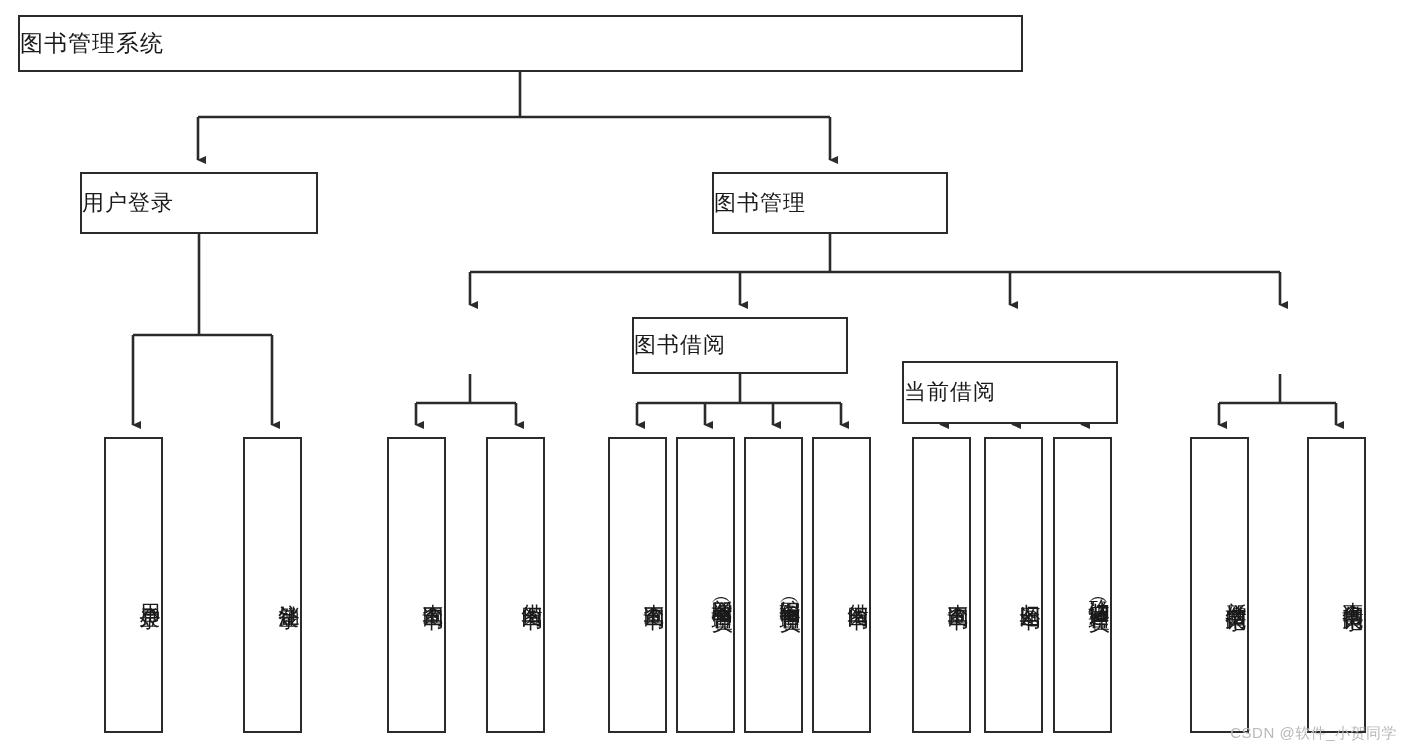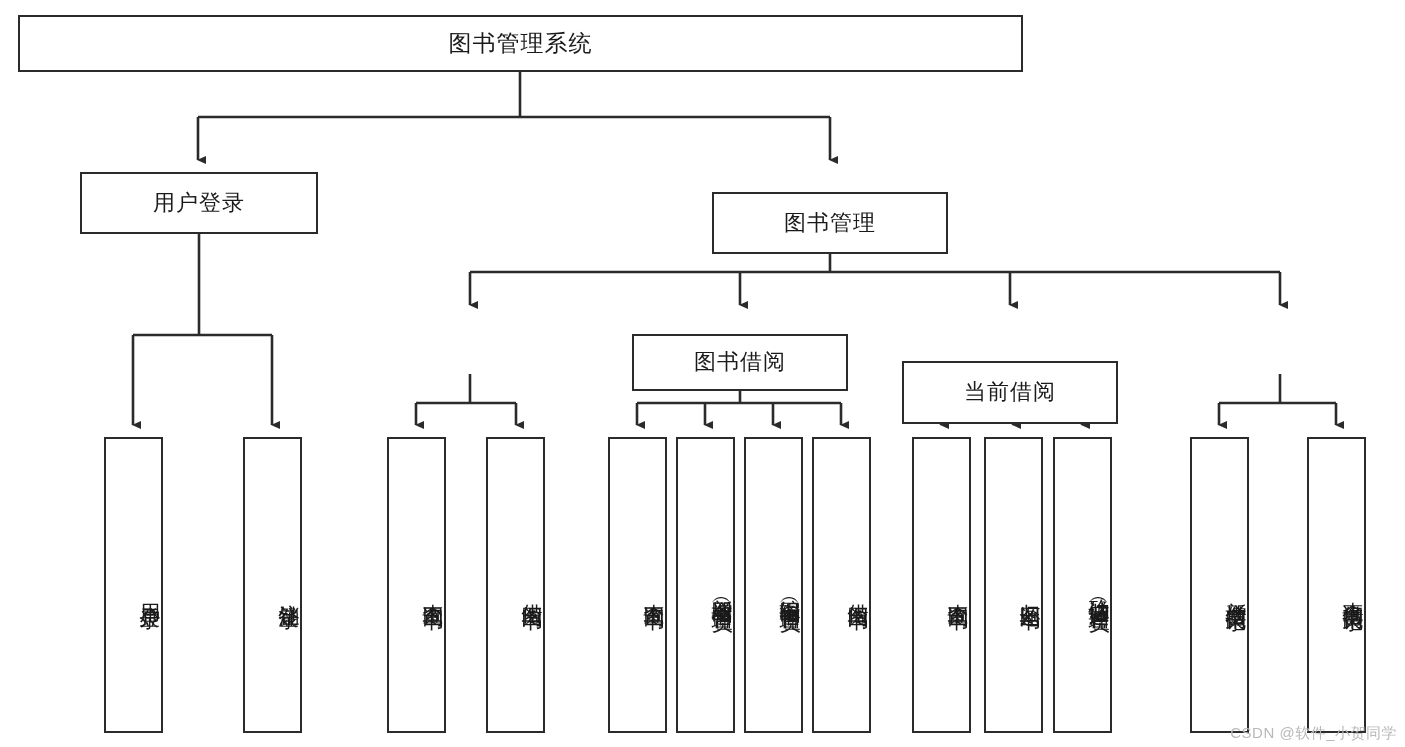--- a/index.html
+++ b/index.html
@@ -28,21 +28,21 @@
     height: 747px;
     pointer-events: none;
   }
   .node {
     position: absolute;
     box-sizing: border-box;
     border: 2px solid #2b2b2b;
     background: #ffffff;
     display: flex;
     align-items: center;
-    justify-content: center;
+    justify-content: flex-start;
     color: #1a1a1a;
     overflow: hidden;
   }
   .node.horiz {
     font-size: 22px;
     letter-spacing: 1px;
     line-height: 1.2;
   }
   .node.root {
     font-size: 23px;
@@ -128,25 +128,25 @@
     </g>
   </svg>
 
   <div class="node horiz root" id="node-root" style="left: 18px; top: 15px; width: 1005px; height: 57px;">
     <span class="label">图书管理系统</span>
   </div>
 
   <div class="node horiz" id="node-l1-0" style="left: 80px; top: 172px; width: 238px; height: 62px;">
     <span class="label">用户登录</span>
   </div>
-  <div class="node horiz" id="node-l1-1" style="left: 712px; top: 172px; width: 236px; height: 62px; margin-top: 20px;">
+  <div class="node horiz" id="node-l1-1" style="left: 712px; top: 172px; width: 236px; height: 62px;">
     <span class="label">图书管理</span>
   </div>
 
-  <div class="node horiz" id="node-l2-1" style="left: 632px; top: 334px; width: 216px; height: 57px;">
+  <div class="node horiz" id="node-l2-1" style="left: 632px; top: 317px; width: 216px; height: 57px;">
     <span class="label">图书借阅</span>
   </div>
   <div class="node horiz" id="node-l2-2" style="left: 902px; top: 317px; width: 216px; height: 63px; margin-top: 44px;">
     <span class="label">当前借阅</span>
   </div>
 
   <div class="node vert" id="node-leaf-0" style="left: 104px; top: 437px; width: 59px; height: 296px;">
     <span class="label">用户登录</span>
   </div>
   <div class="node vert" id="node-leaf-1" style="left: 243px; top: 437px; width: 59px; height: 296px;">

